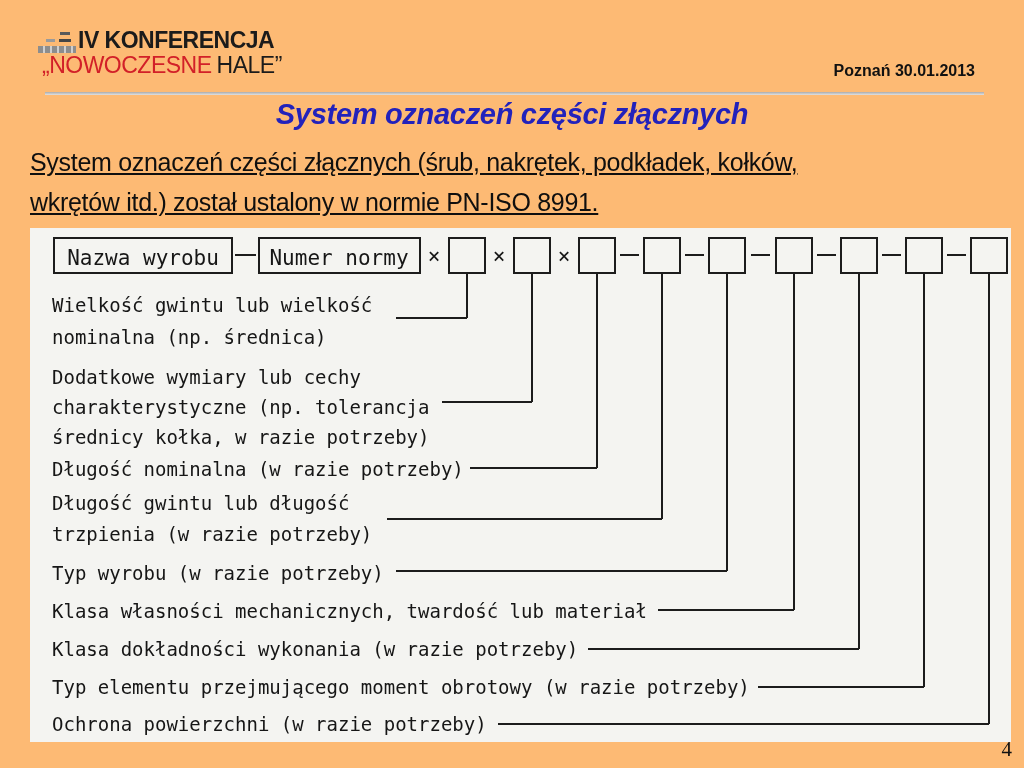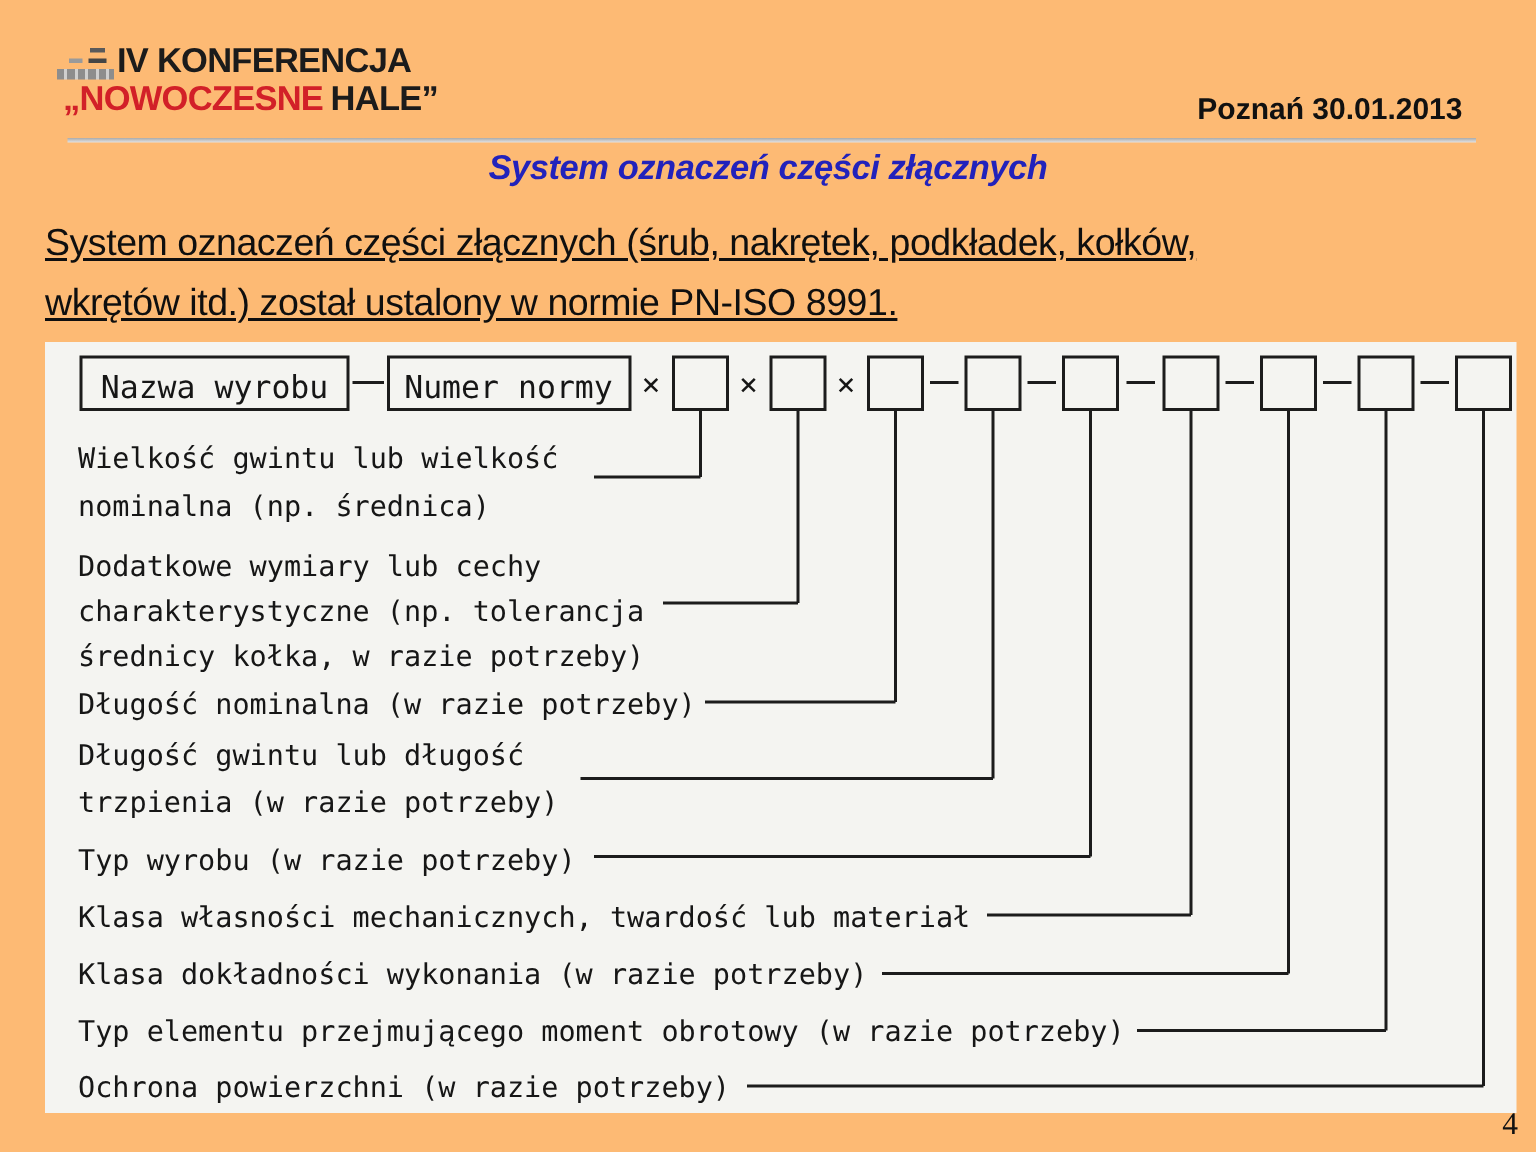--- a/index.html
+++ b/index.html
@@ -10,30 +10,30 @@
   .logo { position:absolute; left:42px; top:28px; }
   .logo-icon { position:absolute; left:-4px; top:4px; width:40px; height:26px; }
   .logo-icon span { position:absolute; display:block; }
   .logo-icon .b1 { top:0; left:22px; width:10px; height:3px; background:#5a5a5a; }
   .logo-icon .b2 { top:7px; left:8px; width:9px; height:3px; background:#9a9a9a; }
   .logo-icon .b3 { top:7px; left:21px; width:12px; height:3px; background:#454545; }
   .logo-icon .b4 { top:14px; left:0; width:38px; height:7px;
                    background:repeating-linear-gradient(90deg,#8d8d8d 0 5px,#cfcfcf 5px 7px); }
   .logo-line1 { padding-left:36px; font-size:23px; font-weight:bold; color:#1b1b1b;
                 letter-spacing:-0.5px; line-height:25px; white-space:nowrap; }
-  .logo-line2 { font-size:23px; font-weight:bold; letter-spacing:-0.5px; line-height:25px; white-space:nowrap; }
+  .logo-line2 { font-size:23px; font-weight:normal; letter-spacing:-0.5px; line-height:25px; white-space:nowrap; }
   .logo-line2 .red { color:#d22028; }
   .logo-line2 .blk { color:#1b1b1b; margin-left:5px; }
 
-  .date { position:absolute; top:62px; right:49px; font-size:20px; font-weight:bold; color:#111; }
+  .date { position:absolute; top:62px; right:49px; font-size:16px; font-weight:bold; color:#111; }
   .header-rule { position:absolute; left:45px; right:40px; top:92px; height:3px;
                  background:linear-gradient(#ababab,#e2e2e2); }
 
   .title { position:absolute; top:98px; left:0; right:0; margin:0; text-align:center;
-           font-size:23px; font-weight:bold; font-style:italic; color:#2222bb; letter-spacing:-0.3px; }
+           font-size:29px; font-weight:bold; font-style:italic; color:#2222bb; letter-spacing:-0.3px; }
 
   .body-text { position:absolute; left:30px; top:142px; margin:0; font-size:25px; color:#0f0f0f;
                line-height:40px; letter-spacing:-0.3px; white-space:pre-line;text-decoration:underline; }
 
   
   .diagram { position:absolute; left:30px; top:228px; width:965px; height:514px; background:#f4f4f1;padding-left:16px; }
   .diagram svg { display:block; }
   .diagram rect { fill:none; stroke:#1c1c1c; stroke-width:2; }
   .diagram line { stroke:#1c1c1c; stroke-width:2; }
   .diagram text { fill:#161616; font-family:"DejaVu Sans Mono", monospace; }

